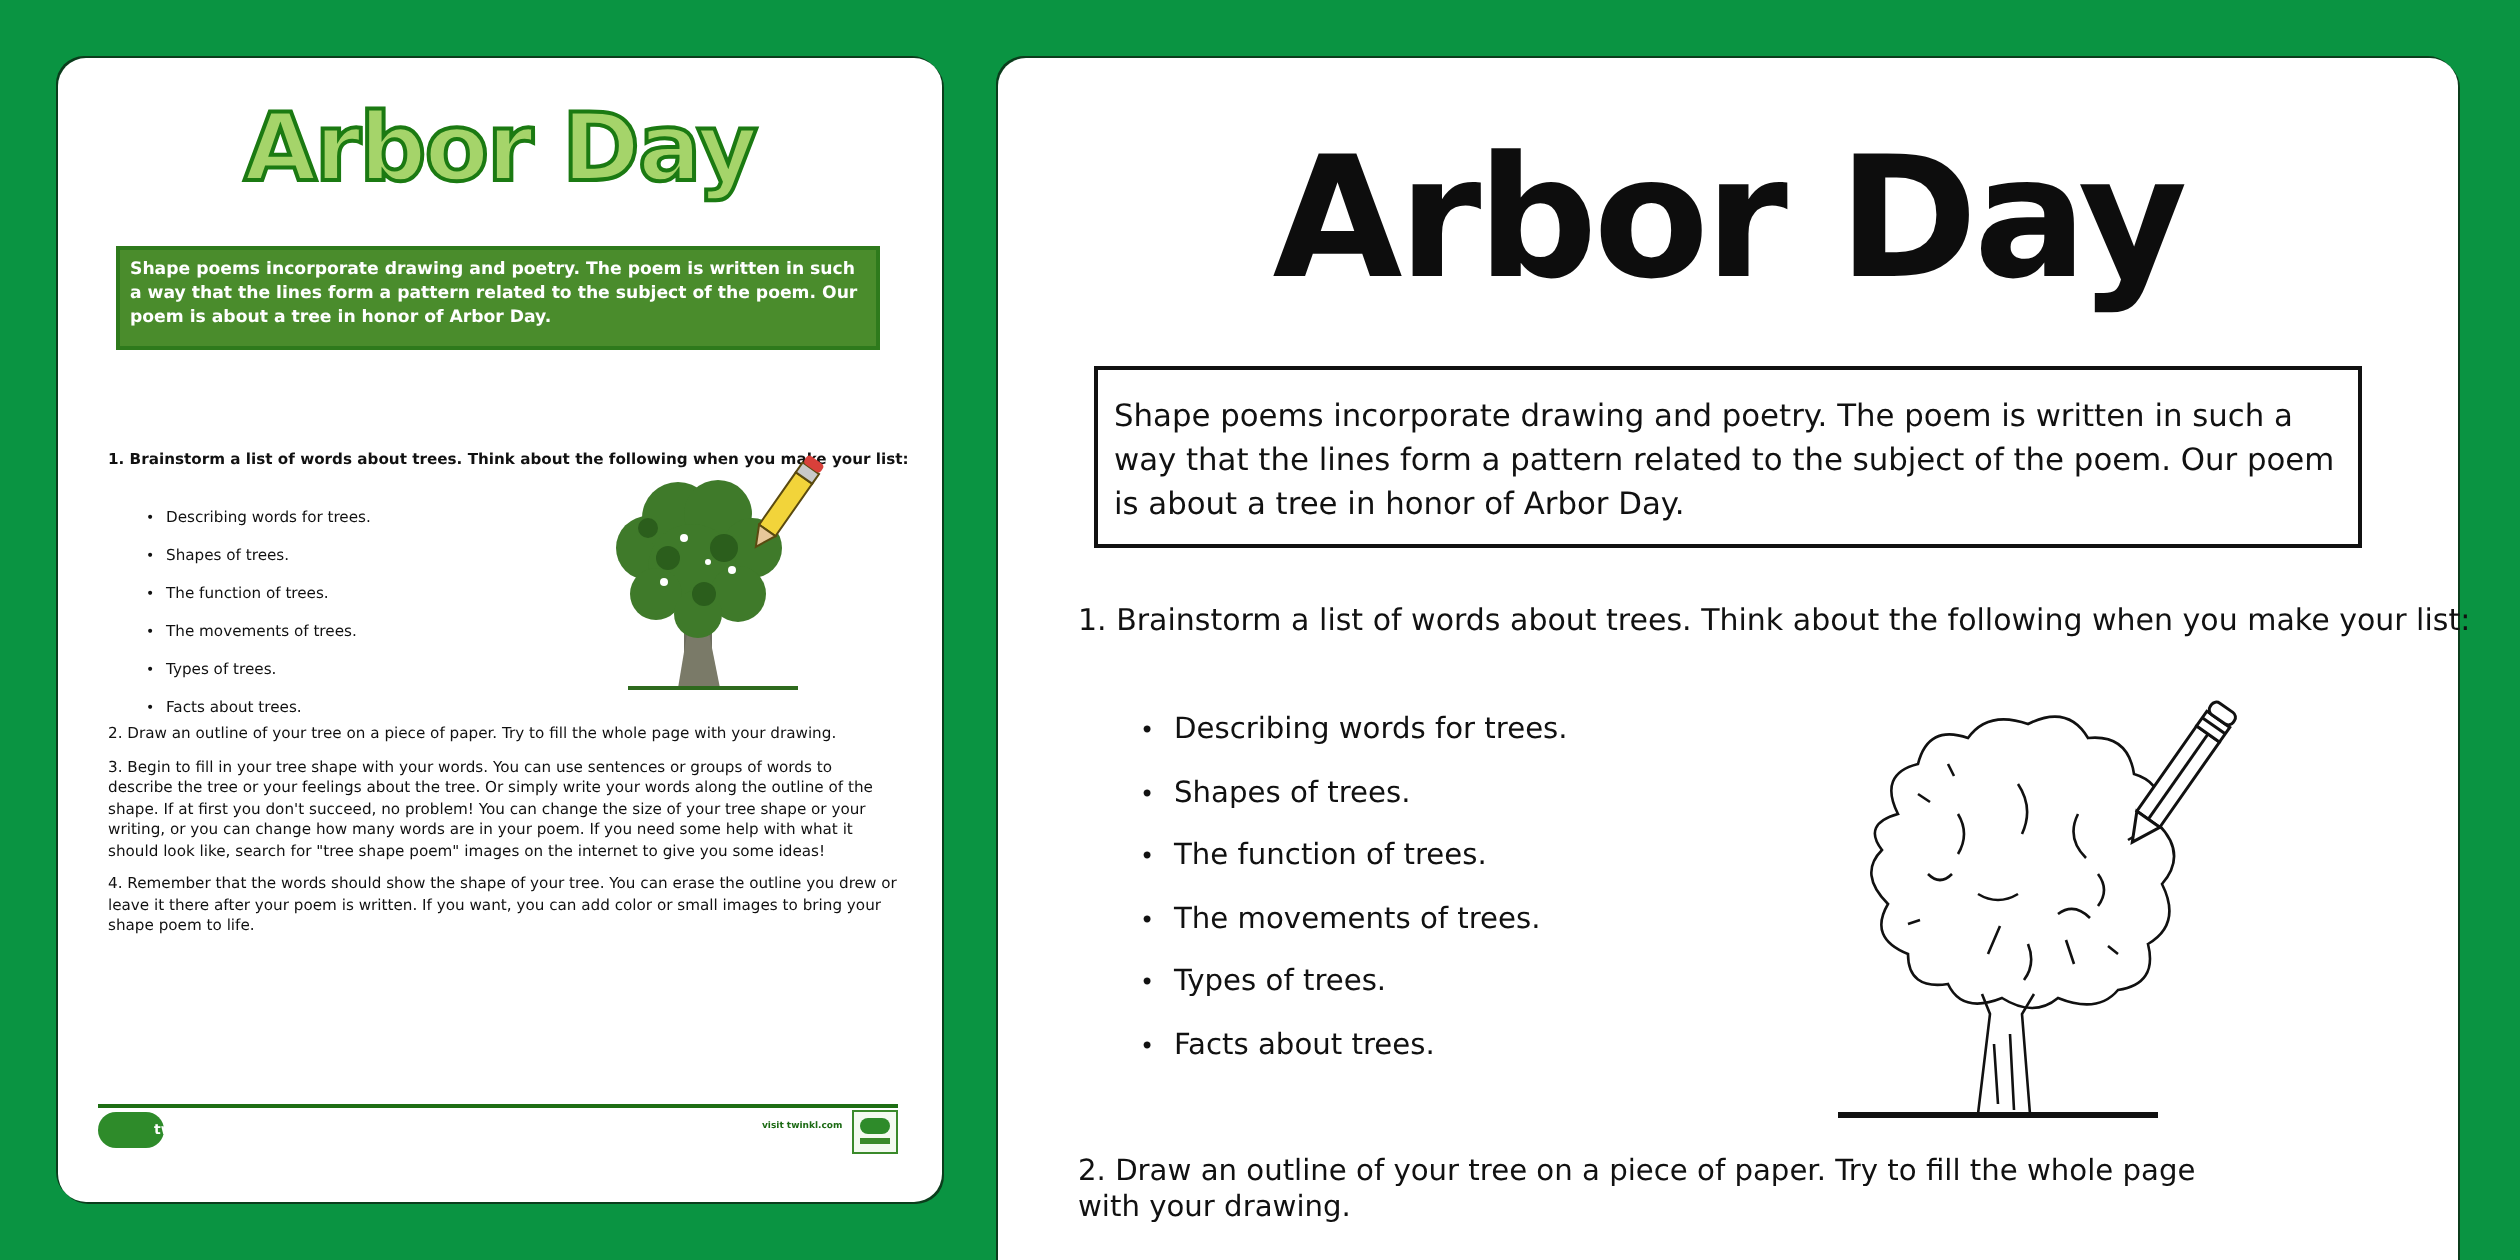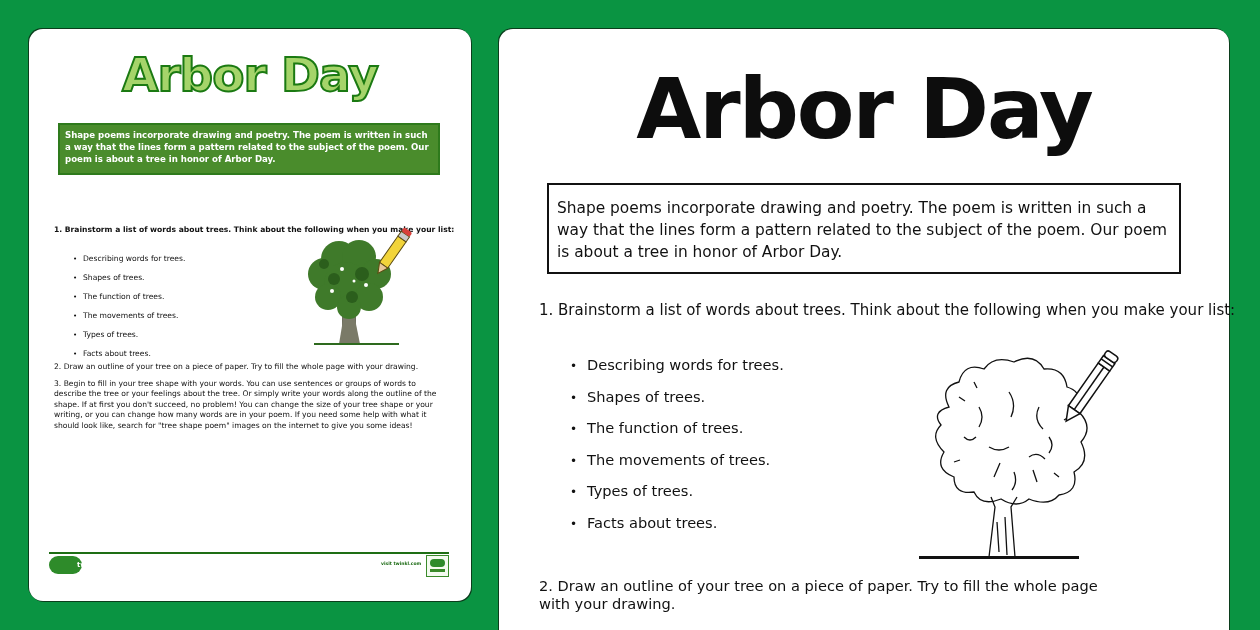--- a/index.html
+++ b/index.html
@@ -103,20 +103,21 @@
     <g transform="translate(118,20) rotate(35)">
       <rect x="-5" y="0" width="10" height="32" fill="#f2d43a" stroke="#5a4a10" stroke-width="1"></rect>
       <rect x="-5" y="-6" width="10" height="6" fill="#c9c9c9" stroke="#5a4a10" stroke-width="1"></rect>
       <rect x="-5" y="-11" width="10" height="5" rx="2" fill="#d8403a"></rect>
       <path d="M-5 32 L5 32 L0 42 Z" fill="#e8c79a" stroke="#5a4a10" stroke-width="1"></path>
     </g>
   </svg>
   <div class="l-steps">
     <p>2. Draw an outline of your tree on a piece of paper. Try to fill the whole page with your drawing.</p>
     <p>3. Begin to fill in your tree shape with your words. You can use sentences or groups of words to describe the tree or your feelings about the tree. Or simply write your words along the outline of the shape. If at first you don't succeed, no problem! You can change the size of your tree shape or your writing, or you can change how many words are in your poem. If you need some help with what it should look like, search for "tree shape poem" images on the internet to give you some ideas!</p>
+    <p>4. Remember that the words should show the shape of your tree. You can erase the outline you drew or leave it there after your poem is written. If you want, you can add color or small images to bring your shape poem to life.</p>
   </div>
   <div class="l-footer-line"></div>
   <div class="l-logo">twinkl</div>
   <div class="l-visit">visit twinkl.com</div>
   <div class="l-badge">
     <span class="cloud"></span>
       <span class="bar"></span>
   </div>
 </div>
 

